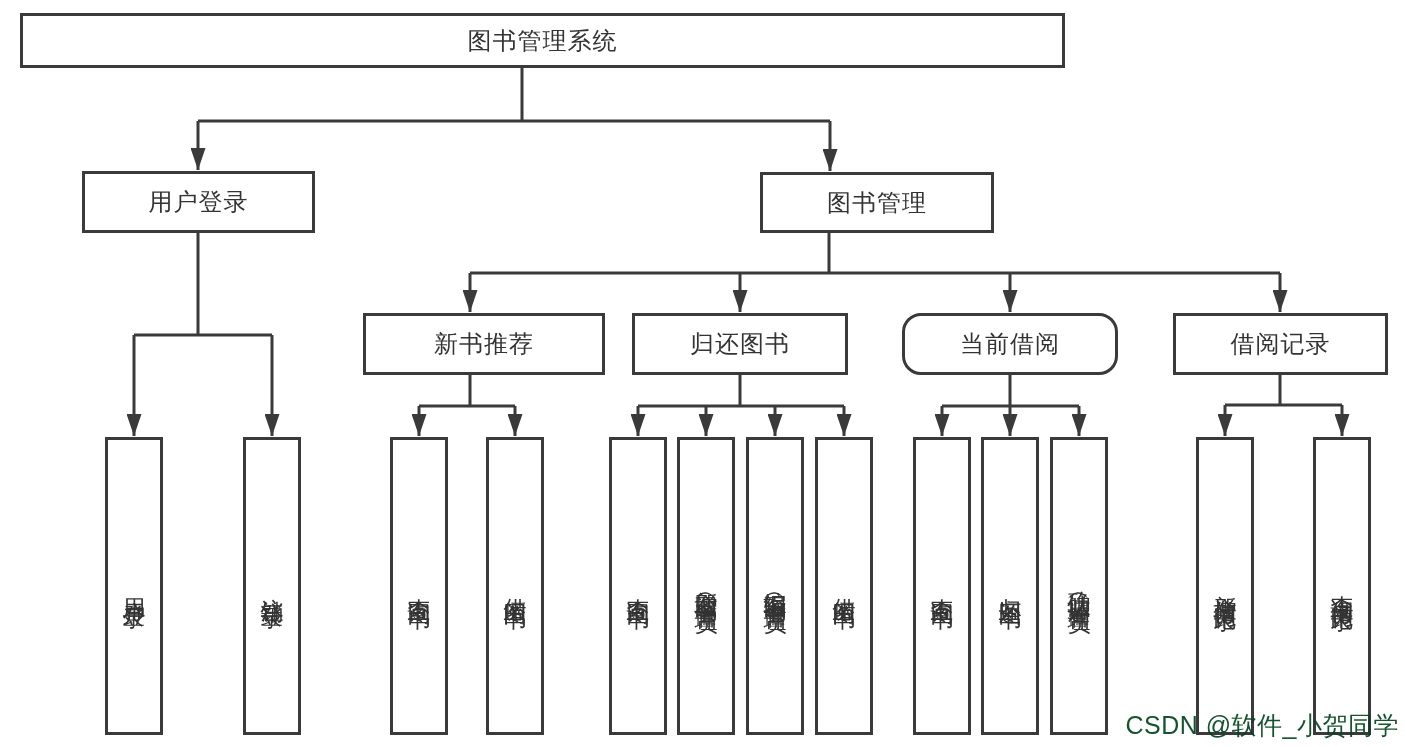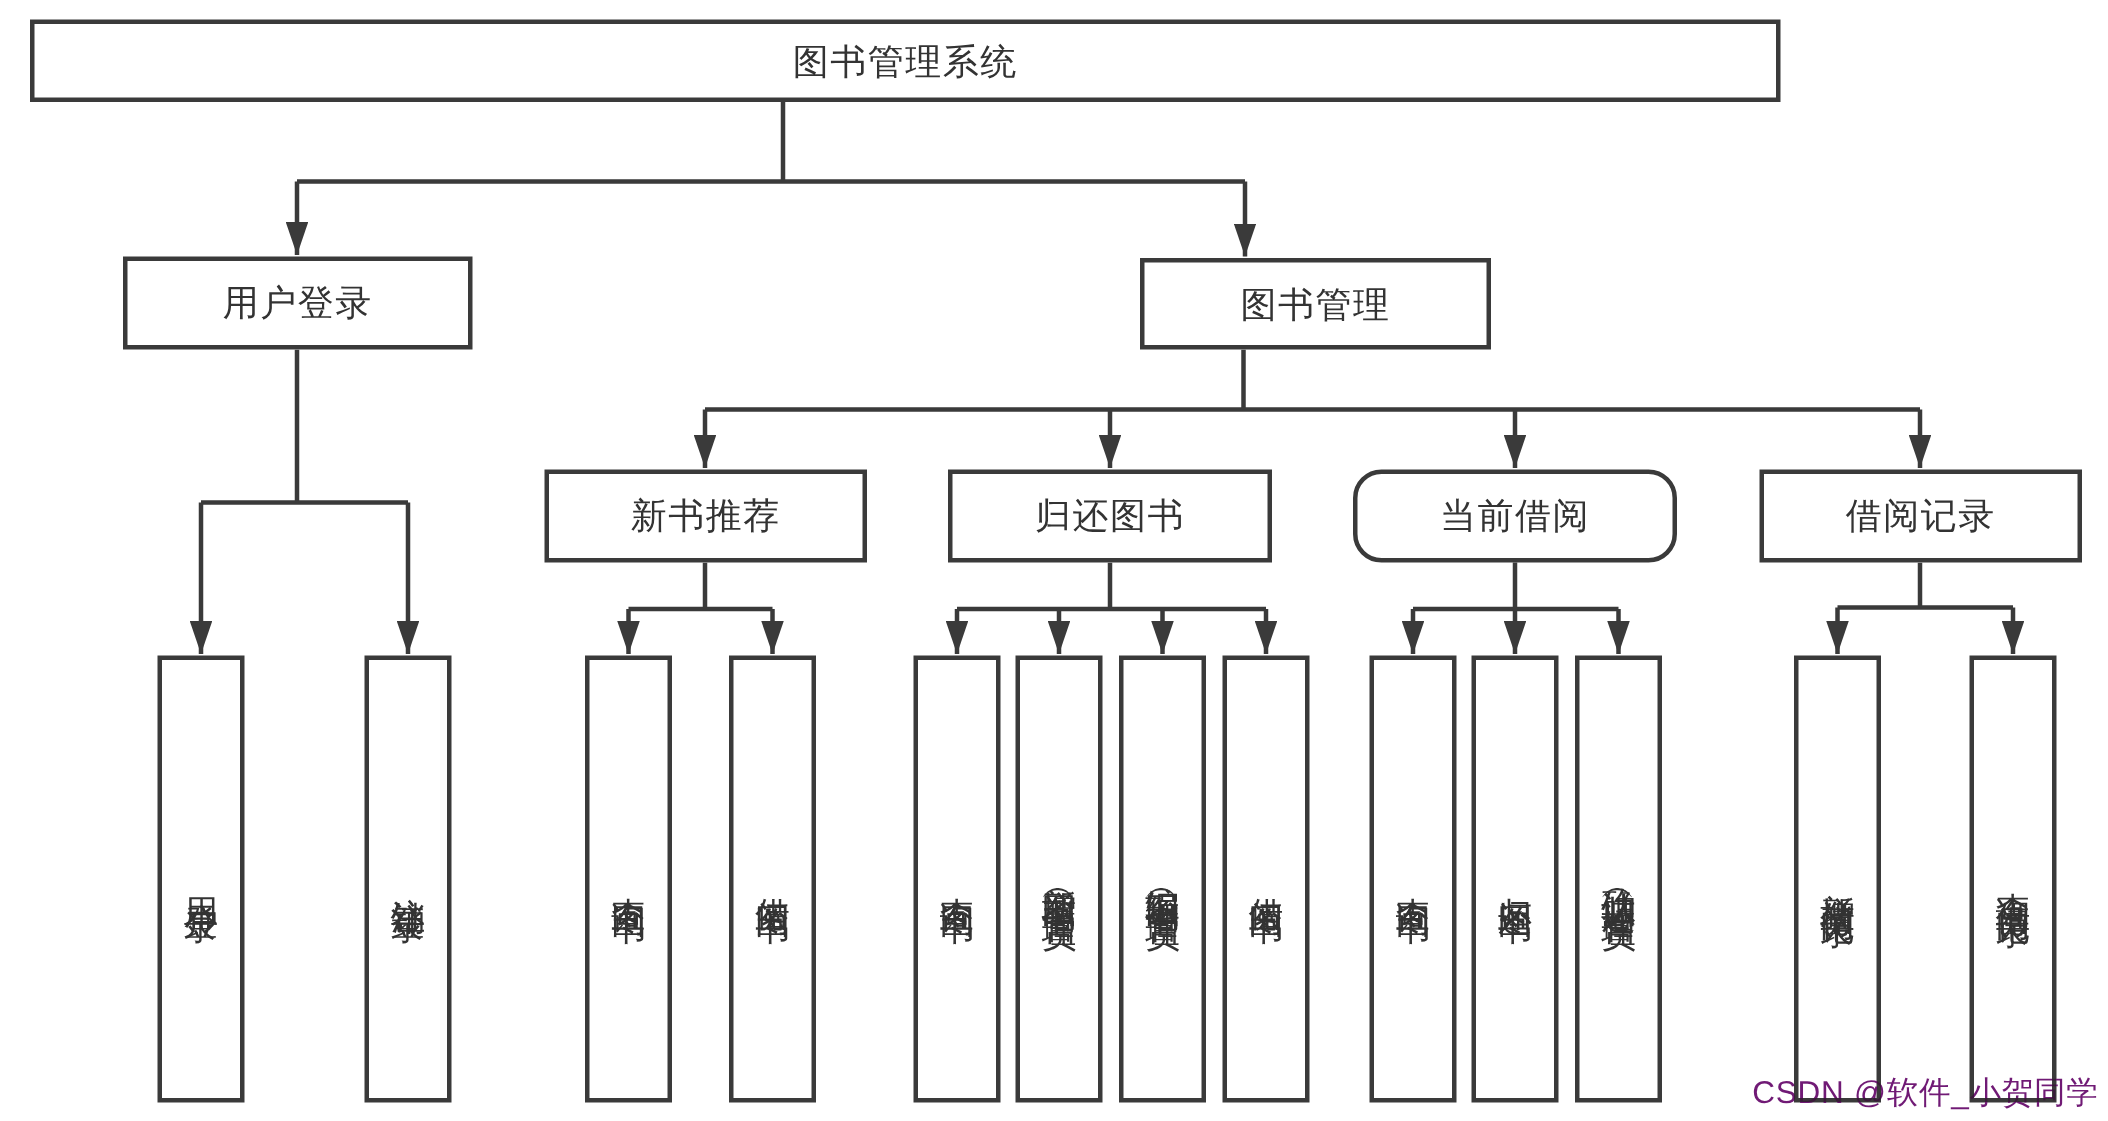--- a/index.html
+++ b/index.html
@@ -40,22 +40,22 @@
     line-height: 1;
     letter-spacing: 3px;
     font-size: 23px;
     max-height: 284px;
   }
   #watermark {
     position: absolute;
     right: 6px;
     bottom: 5px;
     z-index: 5;
-    font-size: 21px;
-    color: #701a75;
+    font-size: 25px;
+    color: #14532d;
     letter-spacing: 0.5px;
     mix-blend-mode: darken;
     white-space: nowrap;
   }
 </style>
 </head>
 <body>
 
 <div id="canvas">
 
@@ -107,32 +107,32 @@
       <path class="line arrow" d="M1079 406 V436"></path>
     </g>
 
     <g>
       <path class="line" d="M1280 375 V405 M1225 405 H1342"></path>
       <path class="line arrow" d="M1225 405 V436"></path>
       <path class="line arrow" d="M1342 405 V436"></path>
     </g>
   </svg>
 
-  <div class="node" style="left:20px; top:13px; width:1167px; height:55px;">
+  <div class="node" style="left:20px; top:13px; width:1045px; height:55px;">
     <span>图书管理系统</span>
   </div>
 
   <div class="node" style="left:82px; top:171px; width:233px; height:62px;">
     <span>用户登录</span>
   </div>
   <div class="node" style="left:712px; top:172px; width:234px; height:61px;margin-left:48px;">
     <span>图书管理</span>
   </div>
 
-  <div class="node" style="left:363px; top:313px; width:215px; height:62px;justify-content:center;">
+  <div class="node" style="left:363px; top:313px; width:242px; height:62px;justify-content:center;">
     <span>新书推荐</span>
   </div>
   <div class="node" style="left:632px; top:313px; width:216px; height:62px;">
     <span>归还图书</span>
   </div>
   <div class="node" style="left:902px; top:313px; width:216px; height:62px;border-radius:19px;">
     <span>当前借阅</span>
   </div>
   <div class="node" style="left:1173px; top:313px; width:215px; height:62px;text-align:right;">
     <span>借阅记录</span>

